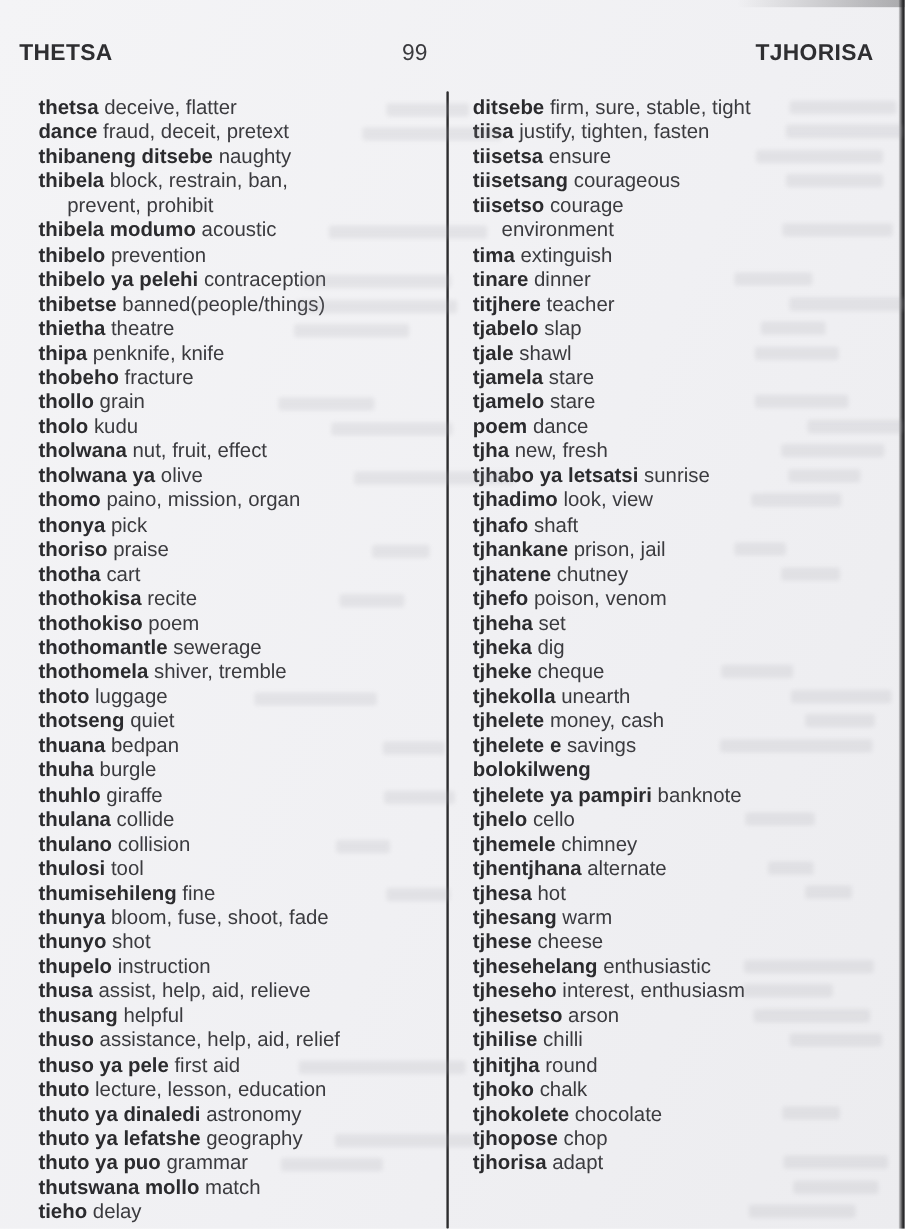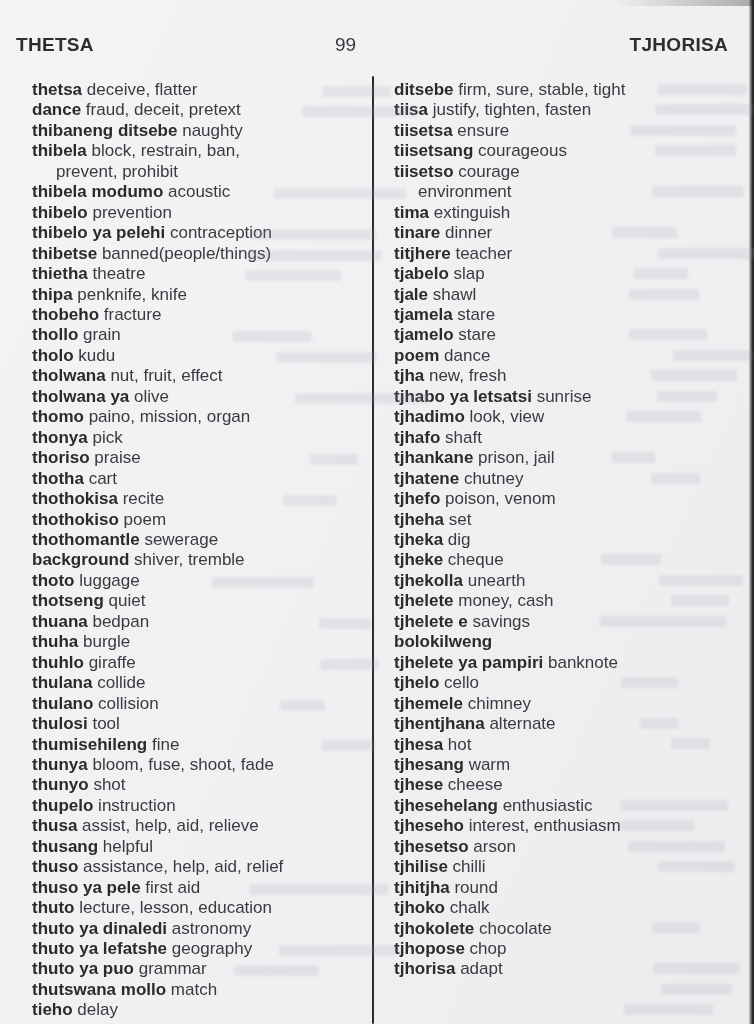--- a/index.html
+++ b/index.html
@@ -62,21 +62,21 @@
       <div class="line"><span class="hw">tholo</span> kudu</div>
       <div class="line"><span class="hw">tholwana</span> nut, fruit, effect</div>
       <div class="line"><span class="hw">tholwana ya</span> olive</div>
       <div class="line"><span class="hw">thomo</span> paino, mission, organ</div>
       <div class="line"><span class="hw">thonya</span> pick</div>
       <div class="line"><span class="hw">thoriso</span> praise</div>
       <div class="line"><span class="hw">thotha</span> cart</div>
       <div class="line"><span class="hw">thothokisa</span> recite</div>
       <div class="line"><span class="hw">thothokiso</span> poem</div>
       <div class="line"><span class="hw">thothomantle</span> sewerage</div>
-      <div class="line"><span class="hw">background</span> shiver, tremble</div>
+      <div class="line"><span class="hw">thothomela</span> shiver, tremble</div>
       <div class="line"><span class="hw">thoto</span> luggage</div>
       <div class="line"><span class="hw">thotseng</span> quiet</div>
       <div class="line"><span class="hw">thuana</span> bedpan</div>
       <div class="line"><span class="hw">thuha</span> burgle</div>
       <div class="line"><span class="hw">thuhlo</span> giraffe</div>
       <div class="line"><span class="hw">thulana</span> collide</div>
       <div class="line"><span class="hw">thulano</span> collision</div>
       <div class="line"><span class="hw">thulosi</span> tool</div>
       <div class="line"><span class="hw">thumisehileng</span> fine</div>
       <div class="line"><span class="hw">thunya</span> bloom, fuse, shoot, fade</div>

